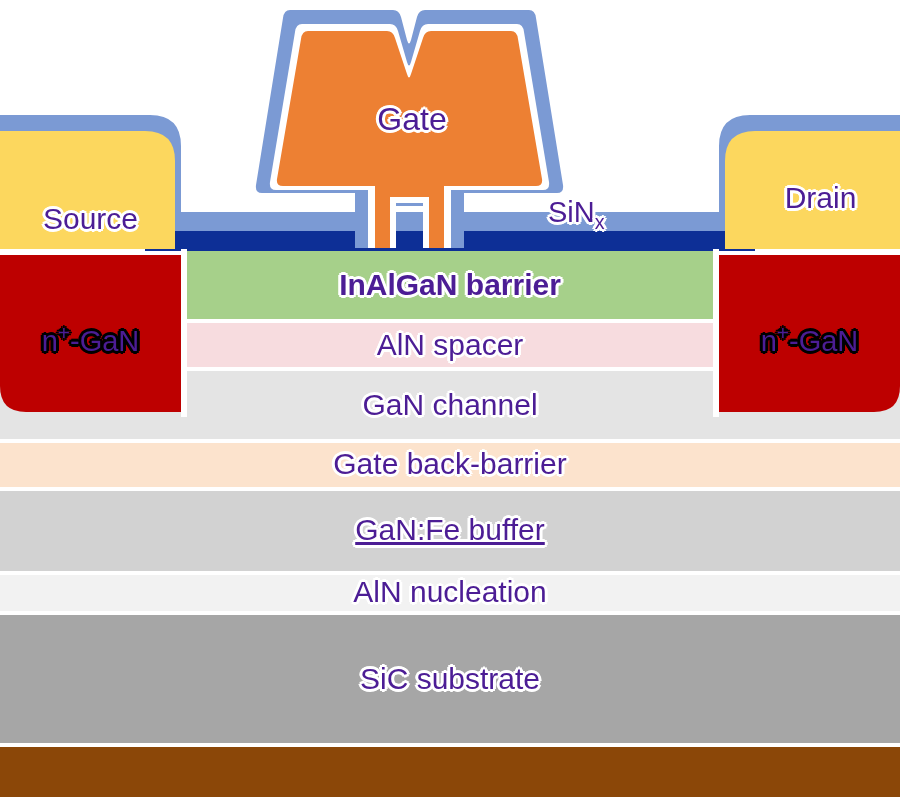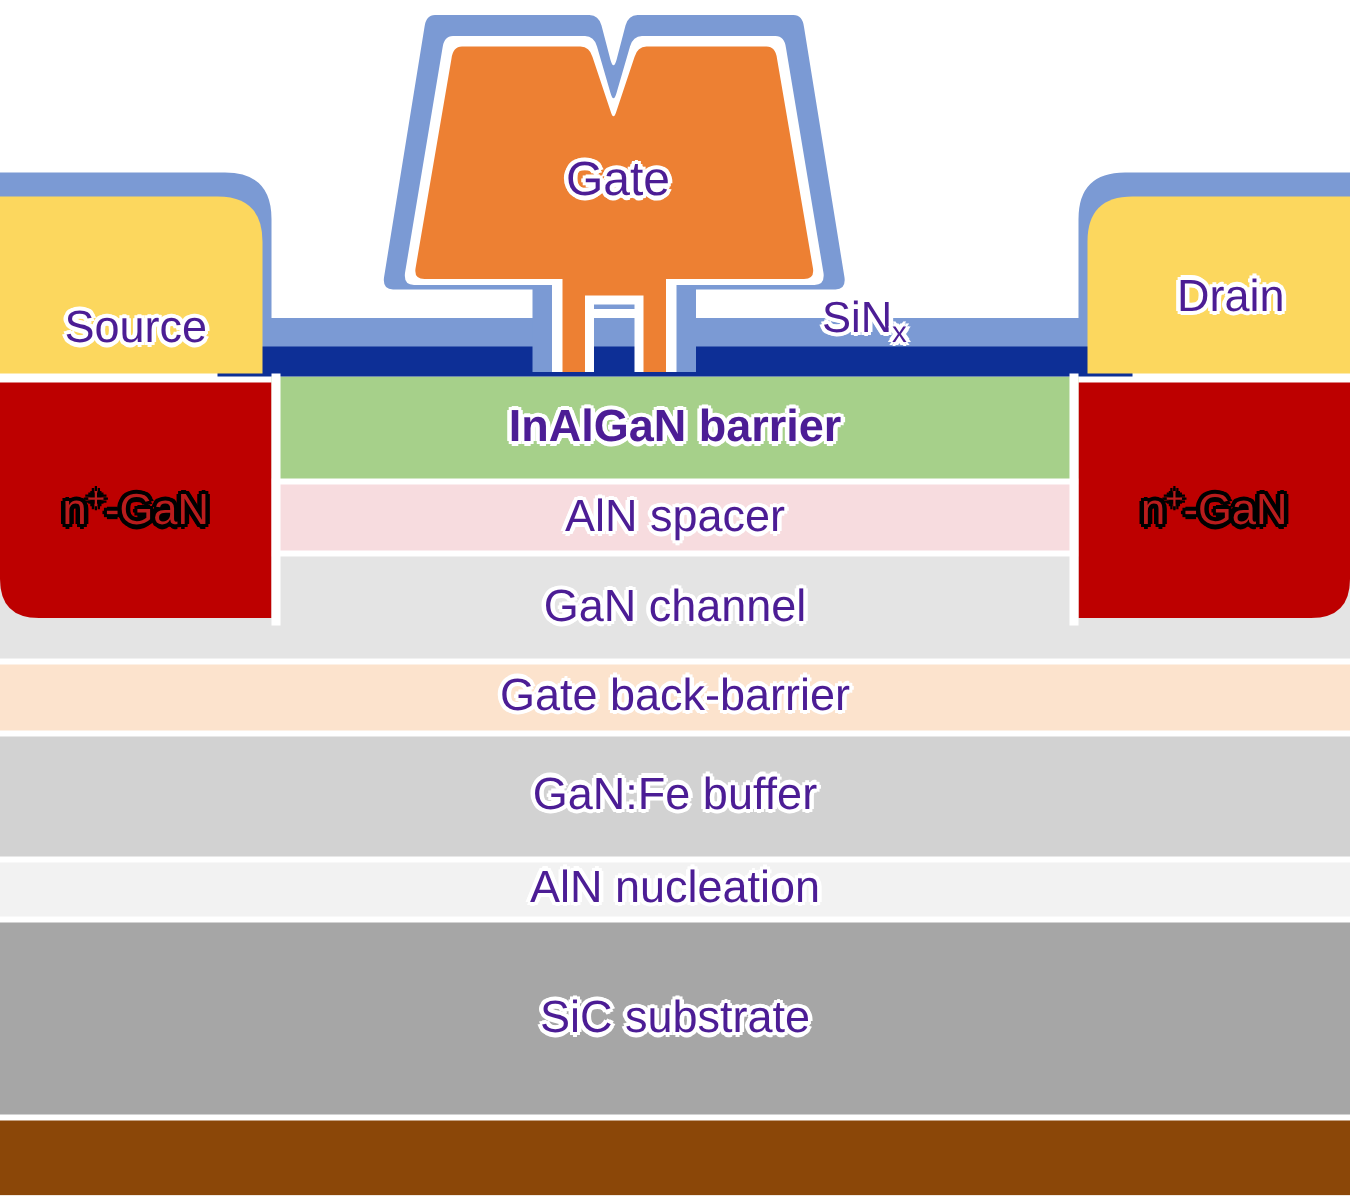--- a/index.html
+++ b/index.html
@@ -34,21 +34,21 @@
     text-shadow:
       -2px -2px 0 #ffffff,  2px -2px 0 #ffffff,
       -2px  2px 0 #ffffff,  2px  2px 0 #ffffff,
       -2px  0   0 #ffffff,  2px  0   0 #ffffff,
        0   -2px 0 #ffffff,  0    2px 0 #ffffff,
       -3px  0   0 #ffffff,  3px  0   0 #ffffff,
        0   -3px 0 #ffffff,  0    3px 0 #ffffff;
   }
   
   .lbl.light {
-    color: #b91c1c;
+    color: #4c1d95;
     text-shadow:
       -2px -2px 0 #000000,  2px -2px 0 #000000,
       -2px  2px 0 #000000,  2px  2px 0 #000000,
       -2px  0   0 #000000,  2px  0   0 #000000,
        0   -2px 0 #000000,  0    2px 0 #000000,
       -3px  0   0 #000000,  3px  0   0 #000000,
        0   -3px 0 #000000,  0    3px 0 #000000;
   }
   .centered {
     left: 0;
@@ -197,20 +197,20 @@
   </div>
 
   <div class="lbl dark centered" style="top:270px; font-size:30px;font-weight:bold;">InAlGaN barrier</div>
 
   <div class="lbl dark centered" style="top:330px; font-size:30px;">AlN spacer</div>
 
   <div class="lbl dark centered" style="top:390px; font-size:30px;">GaN channel</div>
 
   <div class="lbl dark centered" style="top:449px; font-size:30px;">Gate back-barrier</div>
 
-  <div class="lbl dark centered" style="top:515px; font-size:30px;">GaN:Fe buffer</div>
+  <div class="lbl dark centered" style="top:515px; font-size:30px;text-decoration:underline;">GaN:Fe buffer</div>
 
   <div class="lbl dark centered" style="top:577px; font-size:30px;">AlN nucleation</div>
 
   <div class="lbl dark centered" style="top:664px; font-size:30px;">SiC substrate</div>
 
 
 </div>
 
 </body></html>

